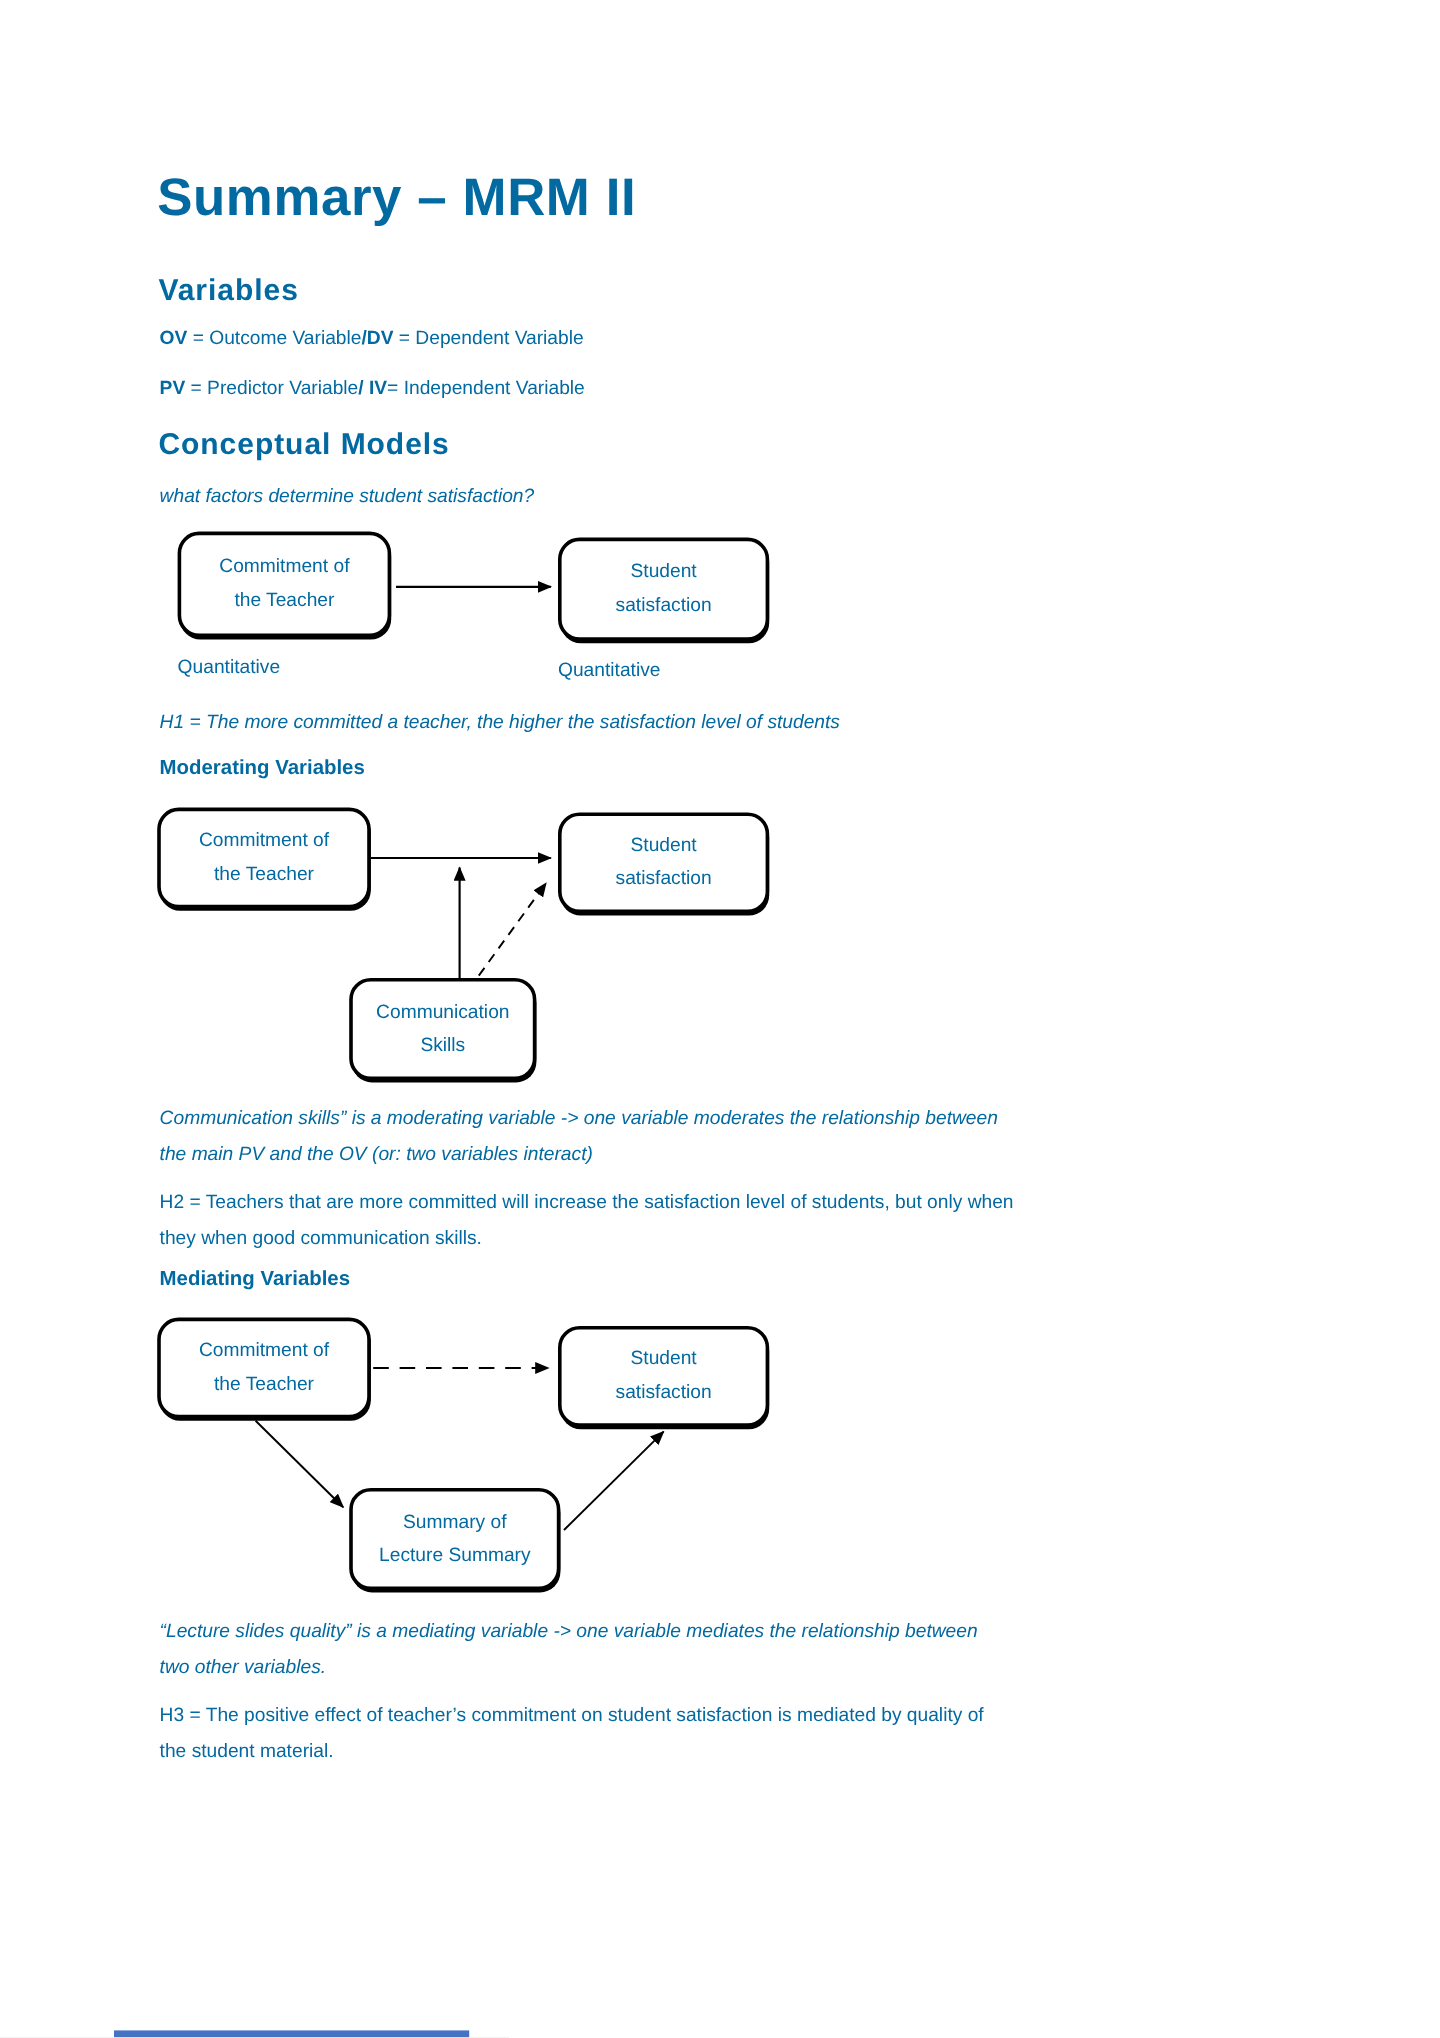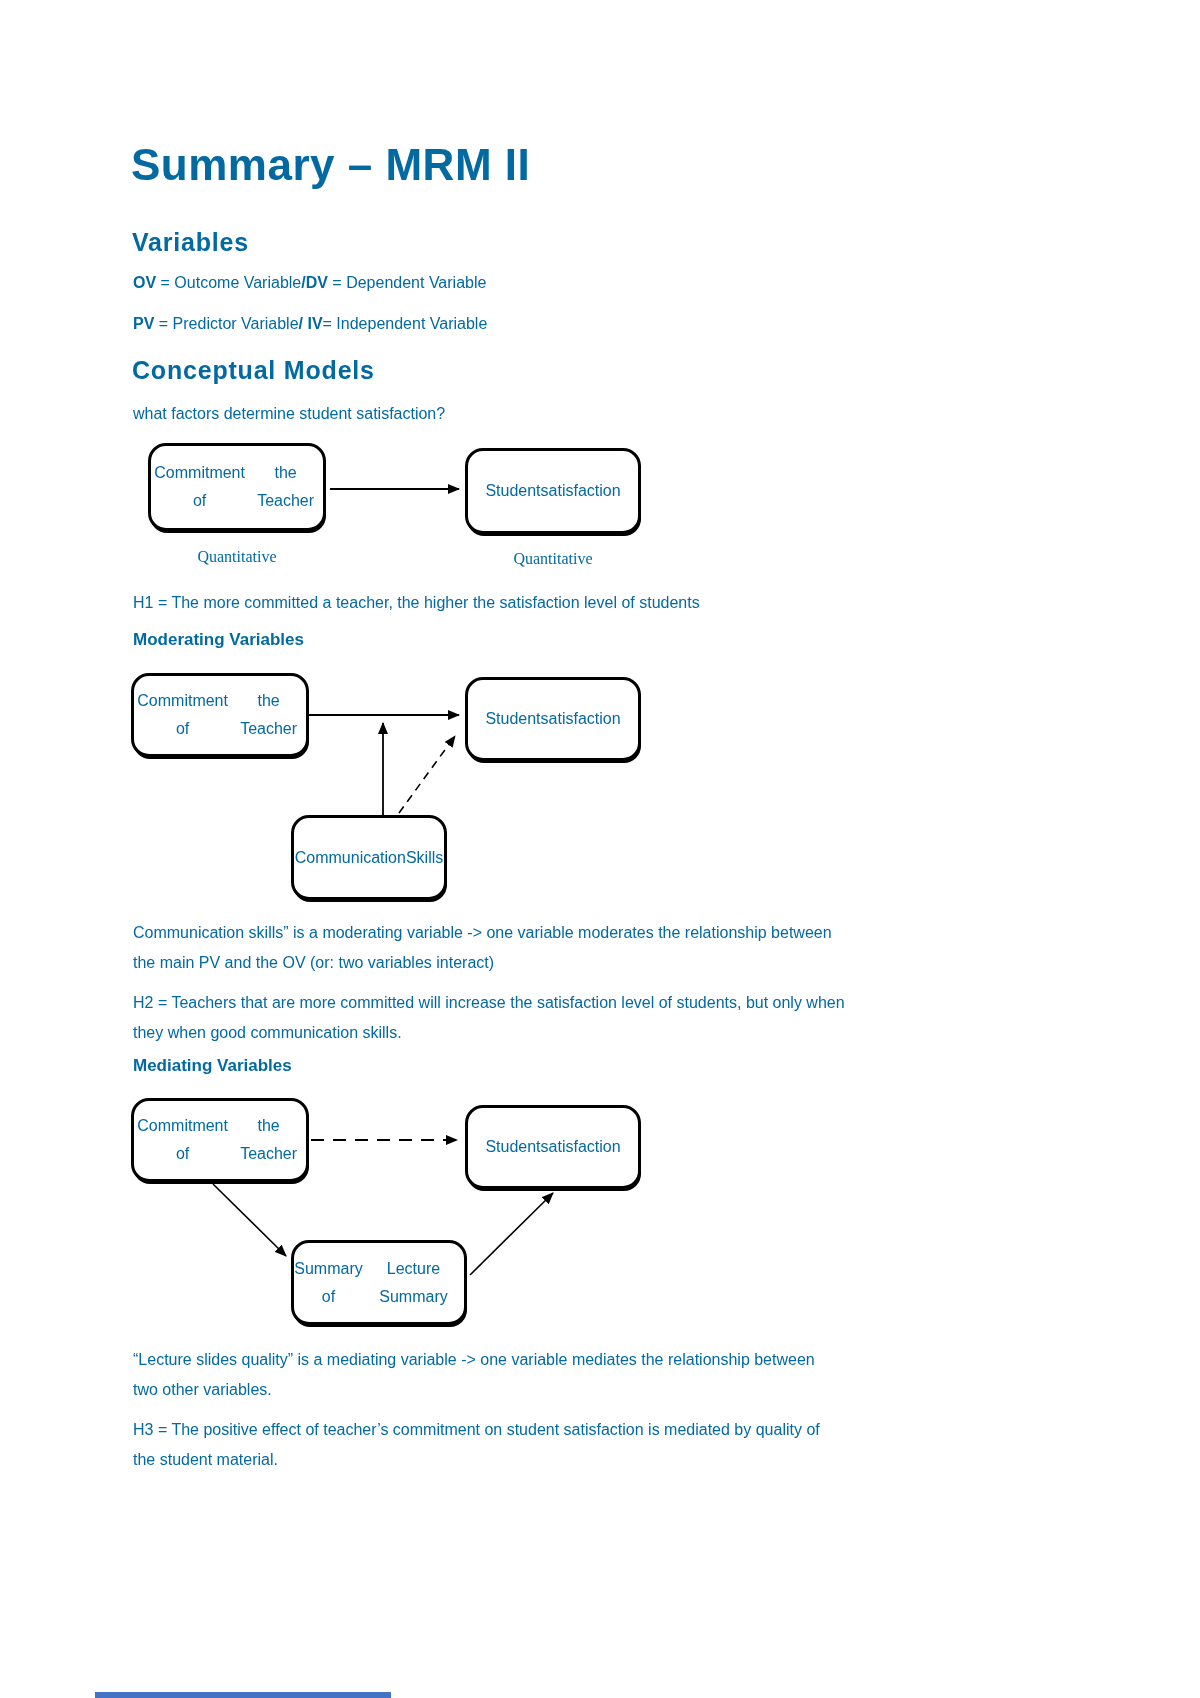--- a/index.html
+++ b/index.html
@@ -16,34 +16,34 @@
   .doc-title{
     font-size:44px;font-weight:700;letter-spacing:0.5px;white-space:nowrap;
   }
   .h-large{
     font-size:25px;font-weight:700;letter-spacing:0.8px;white-space:nowrap;
   }
   .h-small{
     font-size:17px;font-weight:700;white-space:nowrap;
   }
   .body-line{font-size:16px;line-height:30px;white-space:nowrap;}
-  .italic{}
+  .italic{font-style:italic;}
   .b{font-weight:700;}
   .node{
     position:absolute;
     background:#fff;
     border:3px solid #000;
     border-radius:18px;
     box-shadow:1px 3px 0 -1px #000;
-    display:flex;align-items:center;justify-content:center;
+    display:flex;flex-direction:column;align-items:center;justify-content:center;
     font-size:16px;line-height:28px;text-align:center;
     box-sizing:border-box;
   }
   .quant-label{
-    position:absolute;text-align:center;font-size:16px;white-space:nowrap;font-family:Liberation Serif, serif;
+    position:absolute;font-size:16px;white-space:nowrap;
   }
   .arrows{position:absolute;left:0;top:0;}
   .accent-bar{position:absolute;height:6px;}
 </style>
 </head>
 <body>
 
 <div class="page" style="color: #0369a1;">
 
   <div class="abs doc-title" style="left:131px;top:140px;">Summary – MRM II</div>

